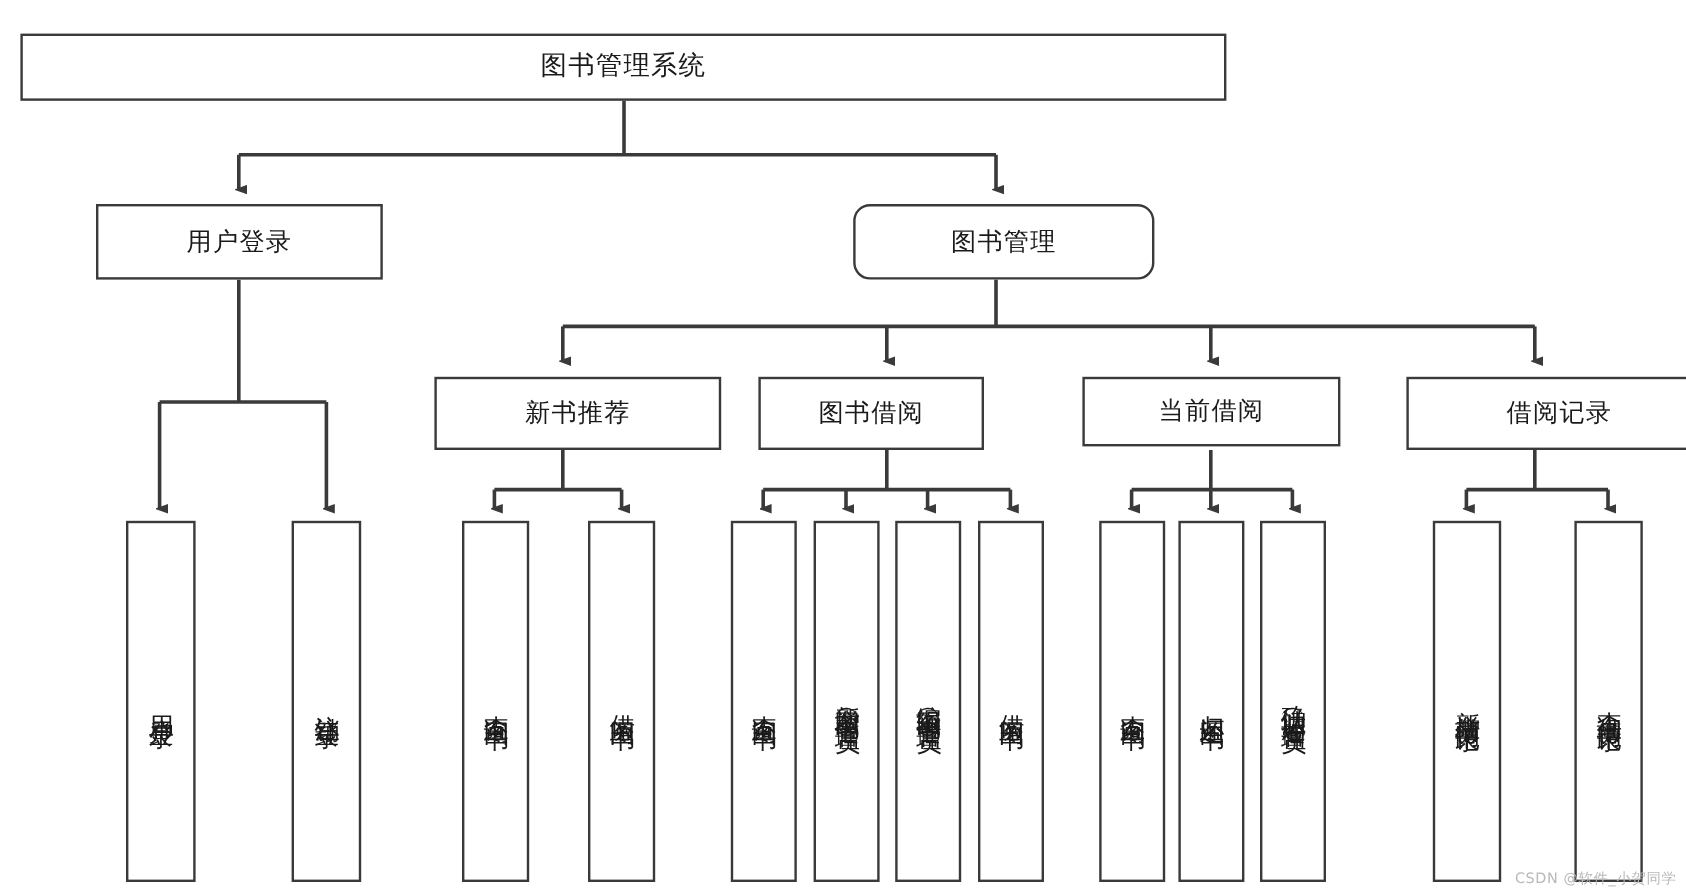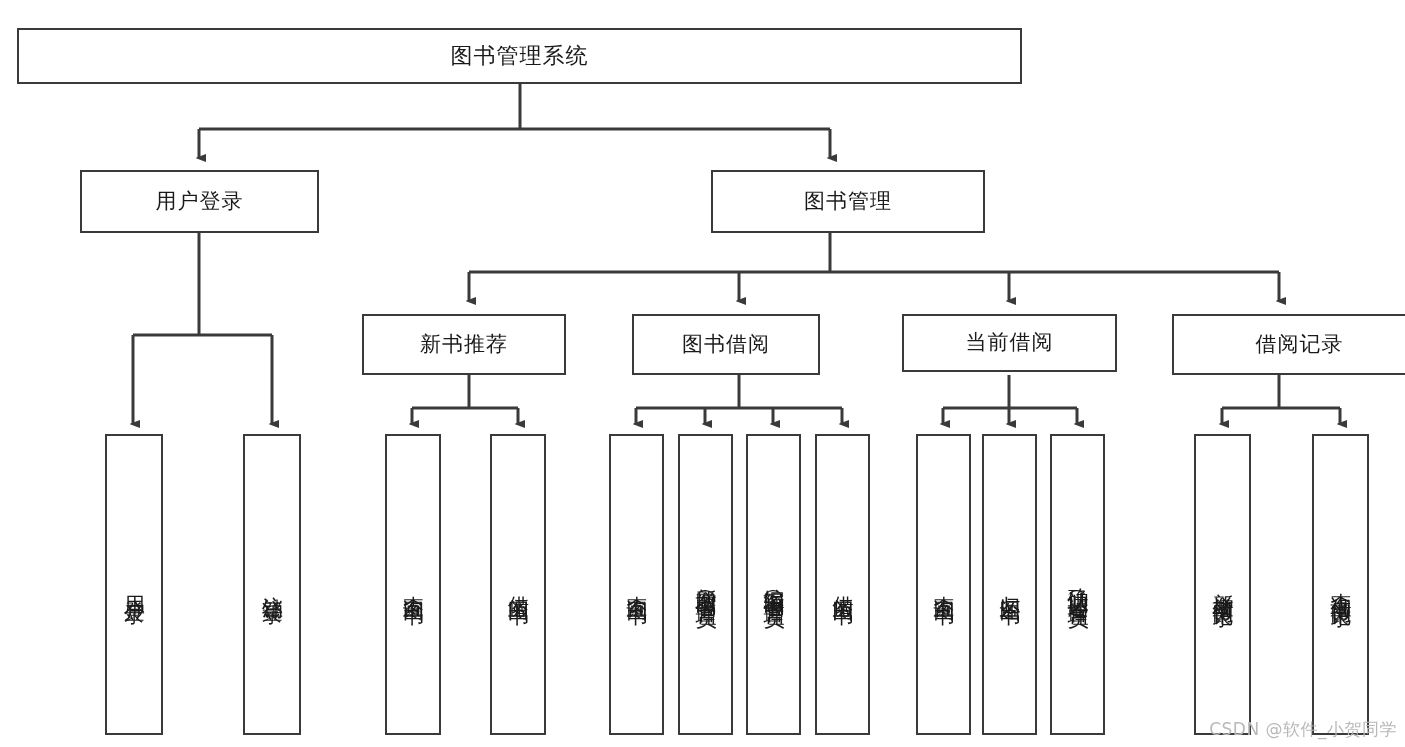--- a/index.html
+++ b/index.html
@@ -54,21 +54,21 @@
   }
   .node.v .vtext {
     writing-mode: vertical-rl;
     text-orientation: upright;
     white-space: nowrap;
   }
   .watermark {
     position: absolute;
     right: 8px;
     bottom: 6px;
-    font-size: 17px;
+    font-size: 12px;
     color: #b9b9b9;
     z-index: 5;
     white-space: nowrap;
     letter-spacing: 0.5px;
   }
 </style>
 </head>
 <body>
 
 <div id="stage">
@@ -123,25 +123,25 @@
     </g>
   </svg>
 
   <div class="node h root" style="left:17px; top:28px; width:1005px; height:56px;">
     <span>图书管理系统</span>
   </div>
 
   <div class="node h" style="left:80px; top:170px; width:239px; height:63px;">
     <span>用户登录</span>
   </div>
-  <div class="node h" style="left:711px; top:170px; width:274px; height:63px;">
+  <div class="node h" style="left:711px; top:170px; width:251px; height:63px;border-radius:14px;">
     <span>图书管理</span>
   </div>
 
-  <div class="node h" style="left:362px; top:314px; width:204px; height:61px;text-align:center;">
+  <div class="node h" style="left:362px; top:314px; width:239px; height:61px;text-align:center;">
     <span>新书推荐</span>
   </div>
   <div class="node h" style="left:632px; top:314px; width:188px; height:61px;">
     <span>图书借阅</span>
   </div>
   <div class="node h" style="left:902px; top:314px; width:215px; height:58px;">
     <span>当前借阅</span>
   </div>
   <div class="node h" style="left:1172px; top:314px; width:255px; height:61px;">
     <span>借阅记录</span>

